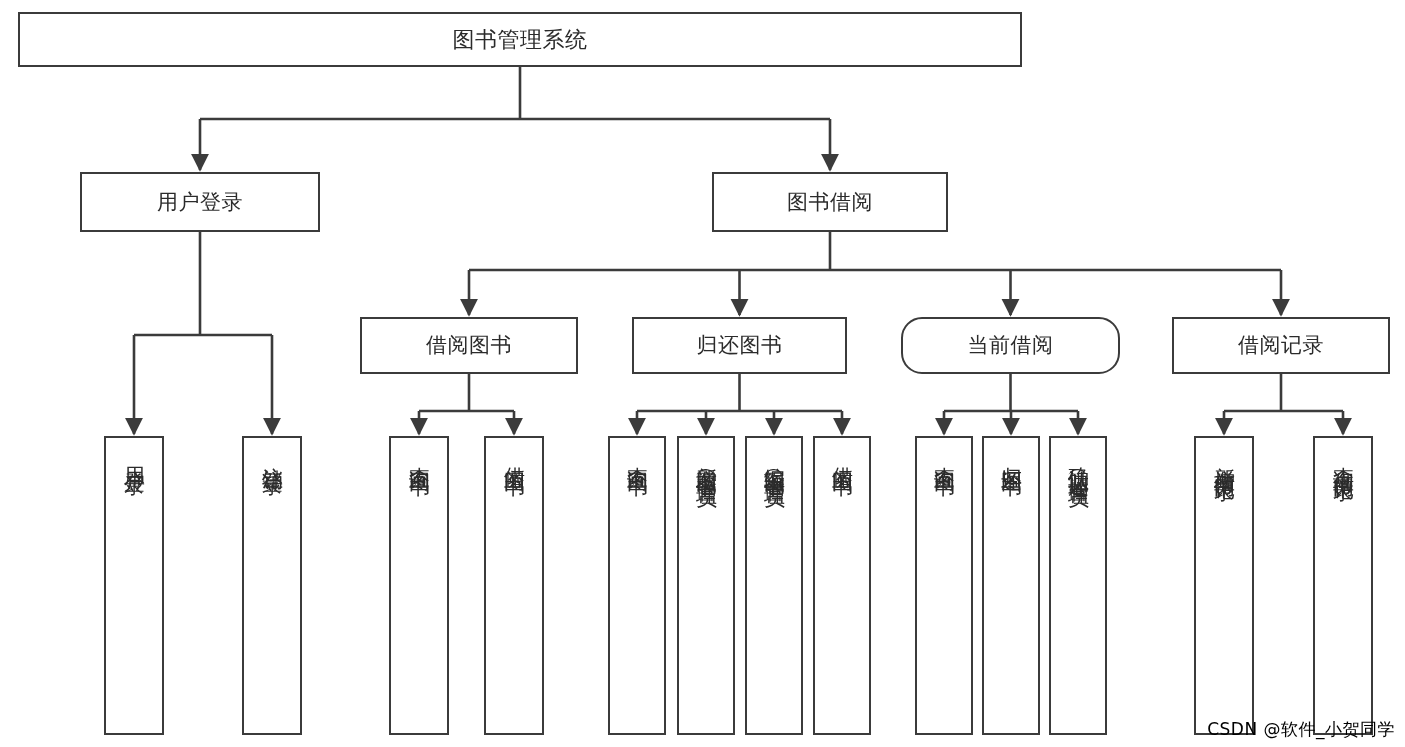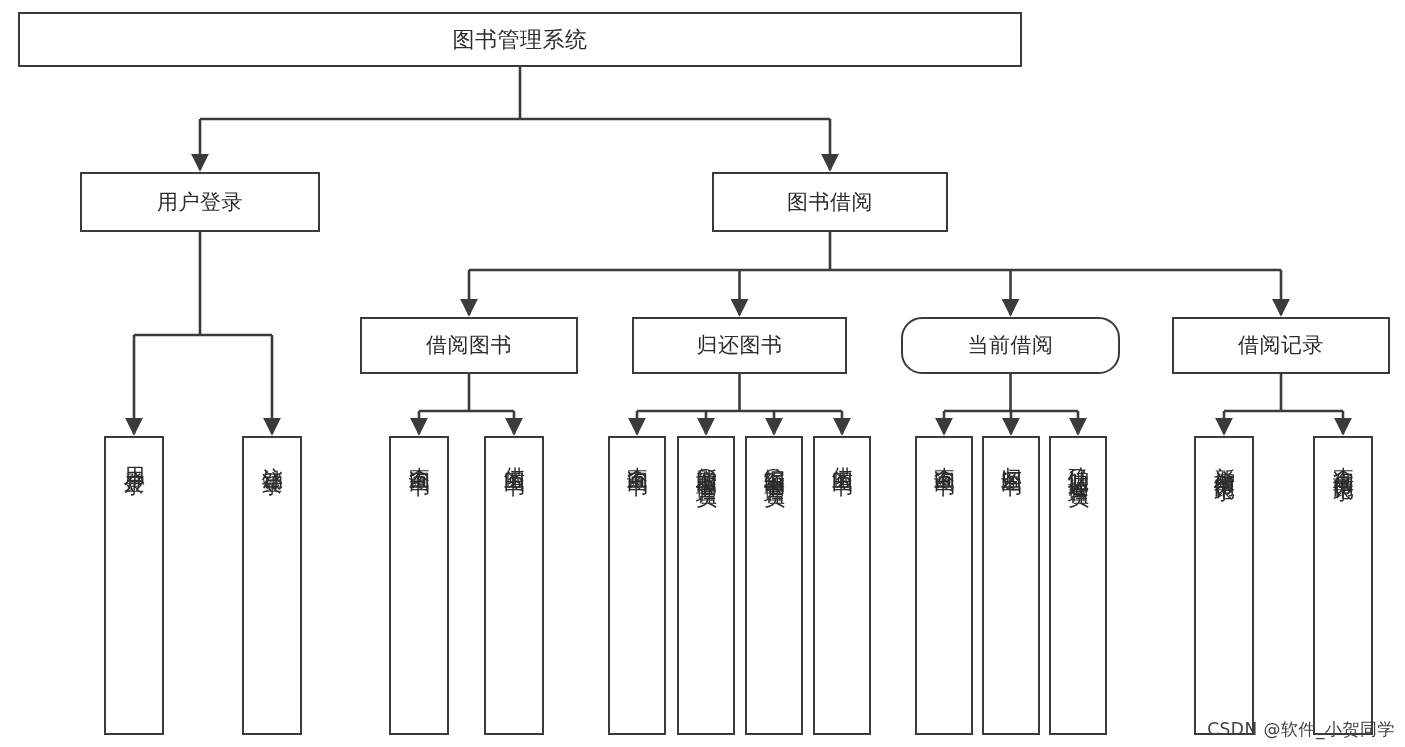--- a/index.html
+++ b/index.html
@@ -57,21 +57,21 @@
     white-space: nowrap;
   }
   .node.root .label {
     font-size: 22px;
   }
   #watermark {
     position: absolute;
     right: 10px;
     bottom: 6px;
     font-size: 17px;
-    color: #404040;
+    color: #000000;
     letter-spacing: 0.5px;
     white-space: nowrap;
     pointer-events: none;
   }
 </style>
 </head>
 <body>
 
 <div id="canvas">
 

